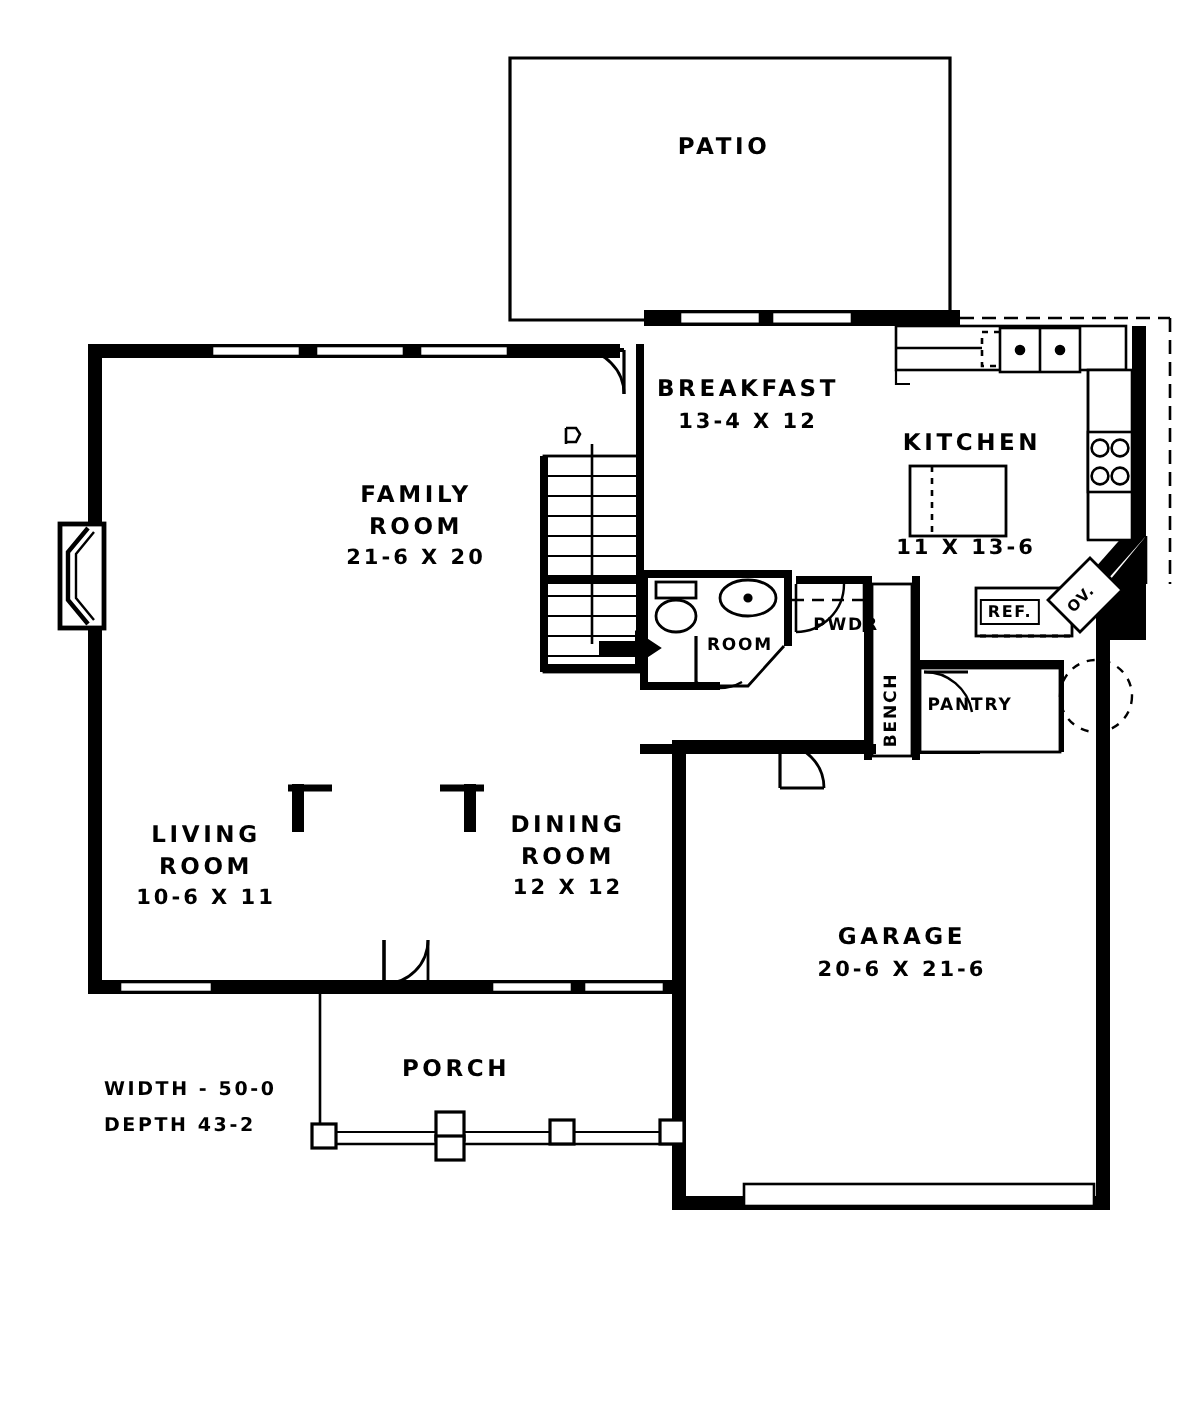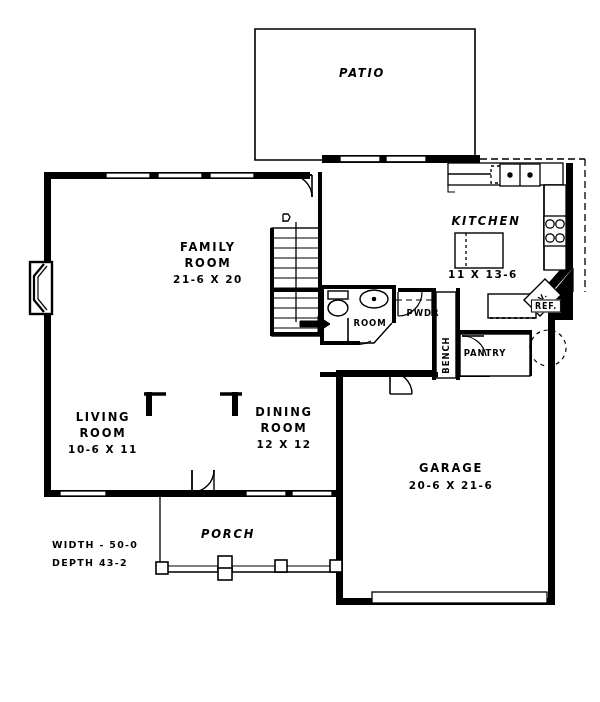--- a/index.html
+++ b/index.html
@@ -32,21 +32,21 @@
     position: absolute;
     font-family: "DejaVu Sans", sans-serif;
     color: #000000;
     letter-spacing: 1.4px;
     white-space: nowrap;
     font-weight: 700;
     text-align: center;
     transform: translate(-50%, -50%);
     line-height: 1.18;
   }
-  .lbl-room-name { font-size: 11.5px; letter-spacing: 1.8px; font-style: italic; }
+  .lbl-room-name { font-size: 11.5px; letter-spacing: 1.8px; }
   .lbl-room-dim  { font-size: 10.5px; letter-spacing: 1.5px; }
   .lbl-small     { font-size: 8.5px;  letter-spacing: 0.9px; }
   .lbl-tiny      { font-size: 7.5px;  letter-spacing: 0.6px; }
   .lbl-note      { font-size: 9.5px;  letter-spacing: 1.3px; text-align: center; transform: translate(0, -50%); font-weight: 700; }
   .lbl-title     { font-size: 17px;   letter-spacing: 3.6px; font-weight: 700; }
   .lbl-vert      { transform: translate(-50%, -50%) rotate(-90deg); }
   .lbl-diag      { transform: translate(-50%, -50%) rotate(-45deg); }
   .lbl-block {
     position: absolute;
     transform: translate(-50%, -50%);
@@ -60,21 +60,20 @@
   .boxed {
     position: absolute;
     transform: translate(-50%, -50%);
     border: 1.6px solid #000;
     background: #fff;
     font-size: 8px;
     letter-spacing: 0.8px;
     font-weight: 700;
     padding: 1px 3px;
     color: #000;
-    margin-left: 41px;
   }
 </style>
 </head>
 <body>
 
 <div id="plan-root">
 
   <svg id="plan-svg" viewBox="0 0 600 702" xmlns="http://www.w3.org/2000/svg">
 
     <rect x="0" y="0" width="600" height="702" fill="#ffffff"></rect>
@@ -330,20 +329,24 @@
   </svg>
 
   <div class="lbl lbl-room-name" style="left:362px; top:74px;">PATIO</div>
 
   <div class="lbl-block" style="left:160px; top:264px;margin-left:48px;">
     <div class="nm">FAMILY</div>
     <div class="nm">ROOM</div>
     <div class="dm">21-6 X 20</div>
   </div>
 
+  <div class="lbl-block" style="left:374px; top:203px;">
+    <div class="nm">BREAKFAST</div>
+    <div class="dm">13-4 X 12</div>
+  </div>
 
   <div class="lbl lbl-room-name" style="left:486px; top:222px;">KITCHEN</div>
   <div class="lbl lbl-room-dim" style="left:483px; top:274px;">11 X 13-6</div>
 
   <div class="lbl-block" style="left:103px; top:434px;">
     <div class="nm">LIVING</div>
     <div class="nm">ROOM</div>
     <div class="dm">10-6 X 11</div>
   </div>
 

